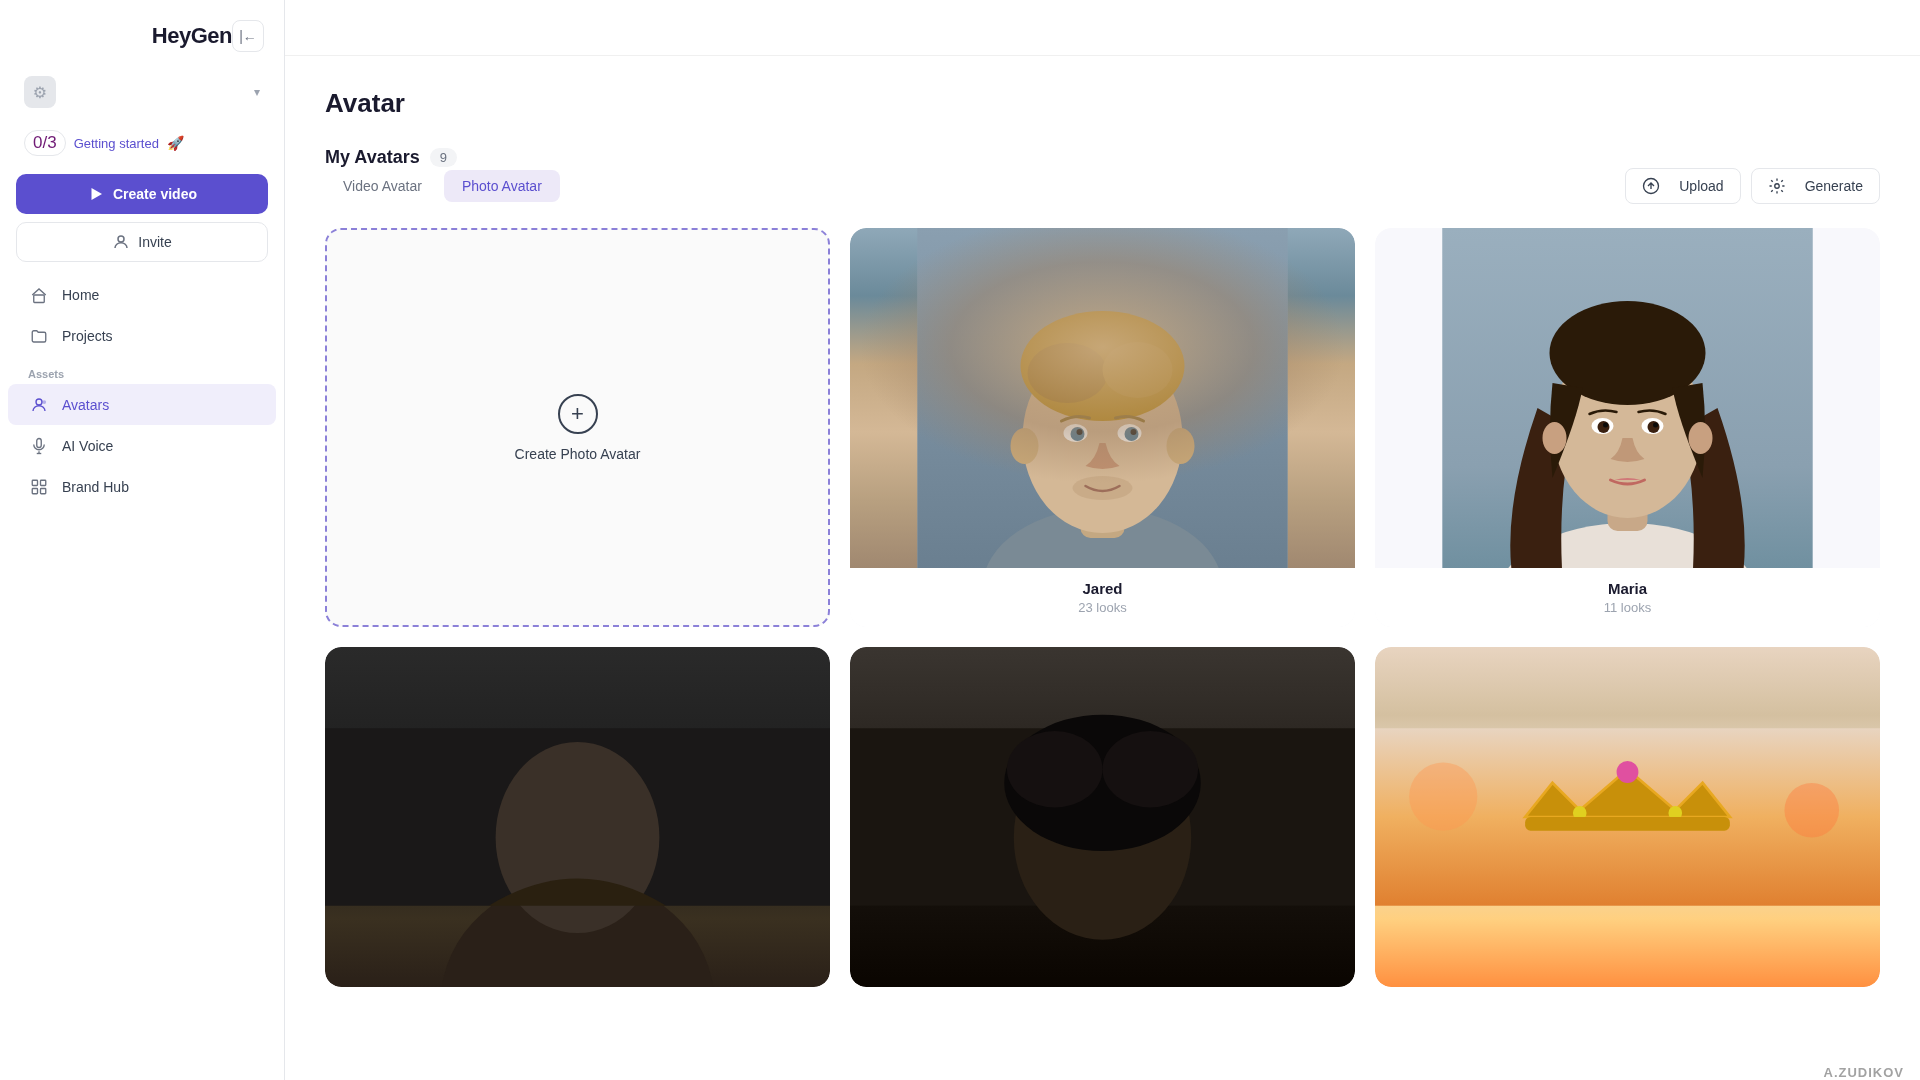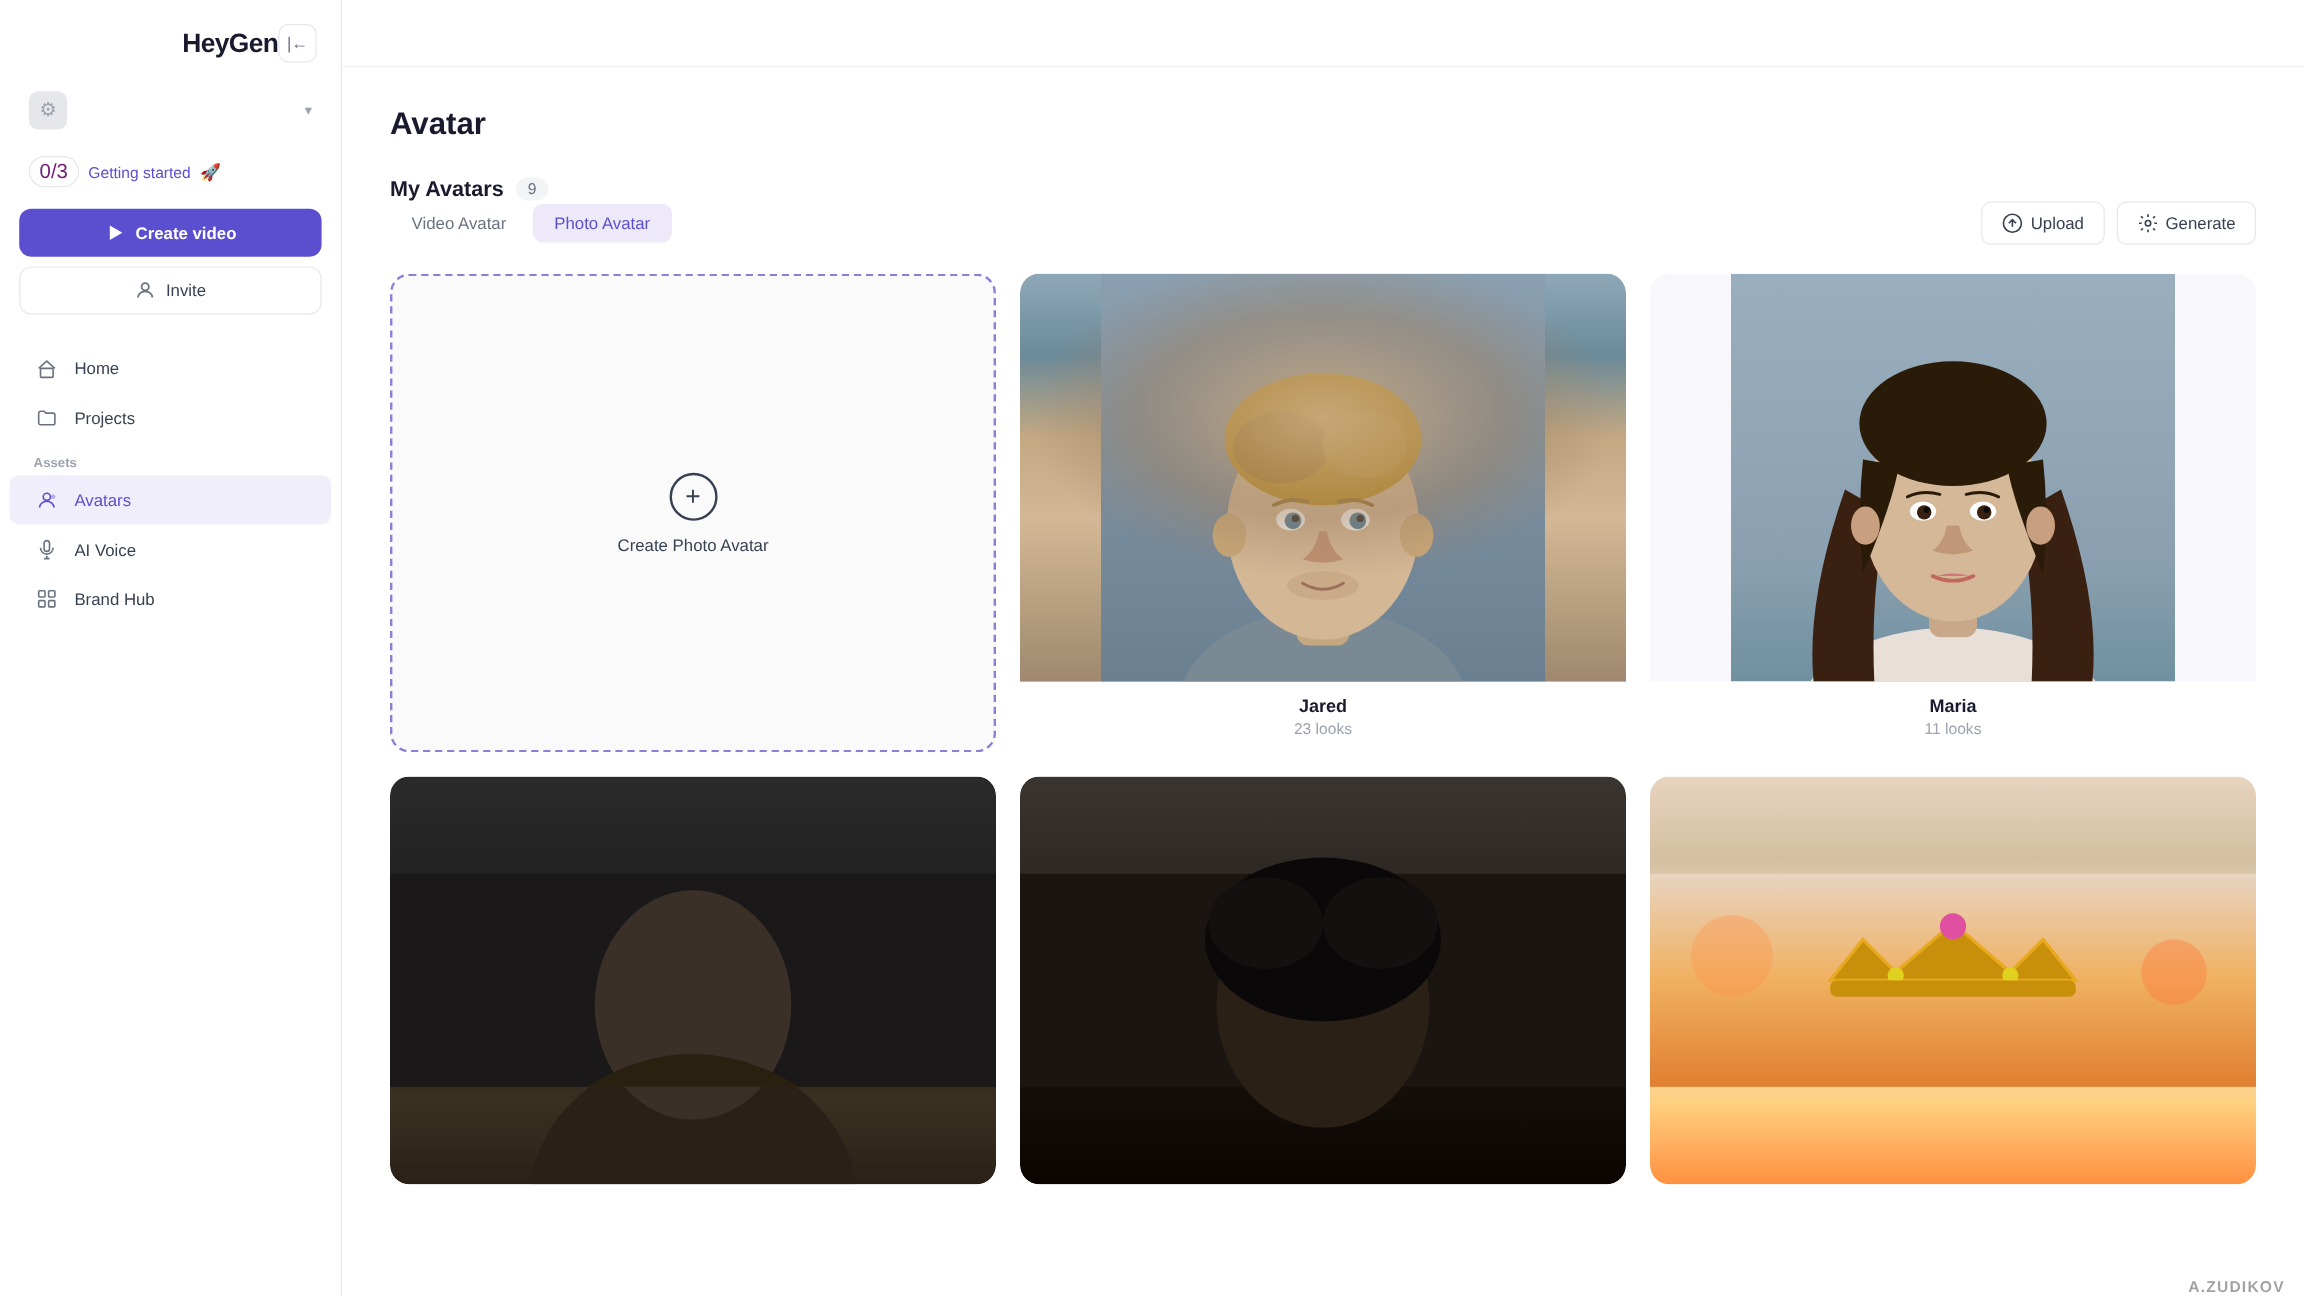--- a/index.html
+++ b/index.html
@@ -113,21 +113,21 @@
       font-weight: 600;
       cursor: pointer;
       display: flex;
       align-items: center;
       justify-content: center;
       gap: 8px;
       width: calc(100% - 32px);
     }
 
     .invite-btn {
-      margin: 0 16px 24px 16px;
+      margin: 0 16px 12px 16px;
       background: #fff;
       color: #374151;
       border: 1px solid #e5e7eb;
       border-radius: 10px;
       padding: 10px 20px;
       font-size: 14px;
       font-weight: 500;
       cursor: pointer;
       display: flex;
       align-items: center;
@@ -251,21 +251,21 @@
     }
 
     .action-buttons {
       display: flex;
       gap: 10px;
     }
 
     .action-btn {
       display: flex;
       align-items: center;
-      gap: 6px;
+      gap: 19px;
       padding: 8px 16px;
       border: 1px solid #e5e7eb;
       border-radius: 8px;
       background: #fff;
       font-size: 14px;
       color: #374151;
       cursor: pointer;
       font-weight: 500;
     }
 

